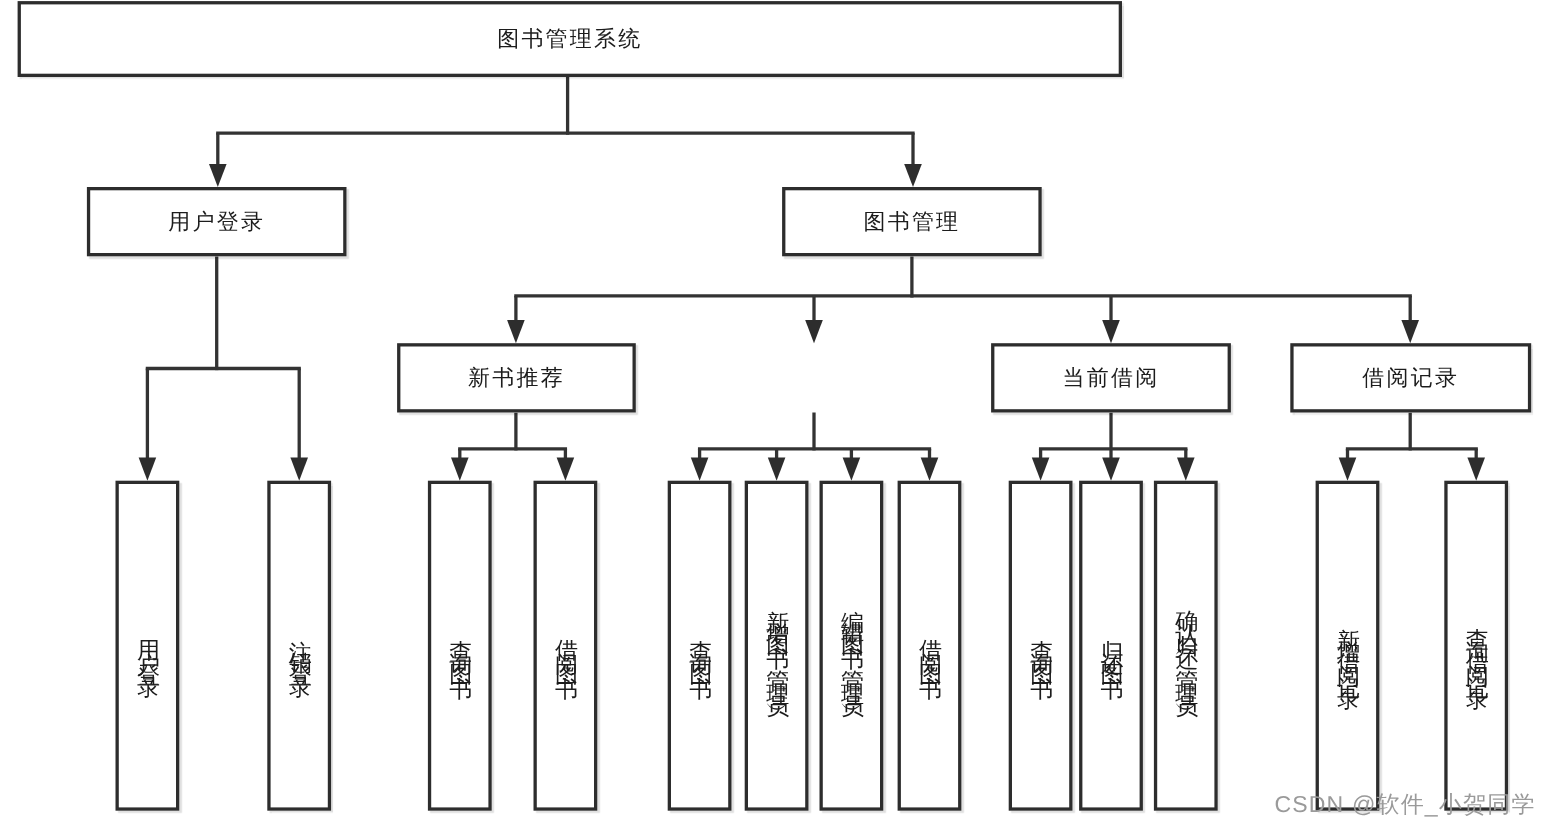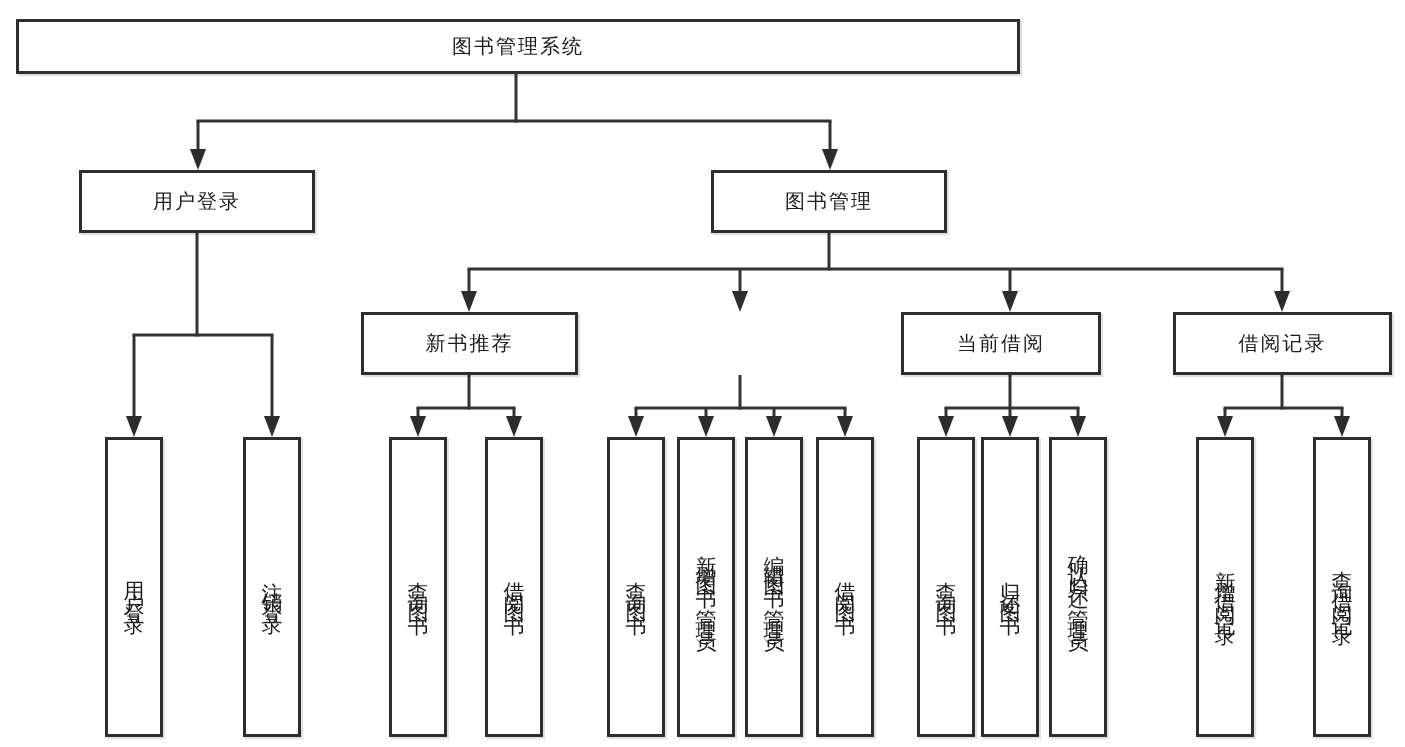--- a/index.html
+++ b/index.html
@@ -37,27 +37,27 @@
   }
   .vbox {
     writing-mode: vertical-rl;
     text-orientation: mixed;
     letter-spacing: 11px;
     font-size: 21px;
     white-space: normal;
     overflow: hidden;
   }
   
-  #n-root   { left: 16px;  top: 19px;  width: 1004px; height: 55px; }
+  #n-root   { left: 16px;  top: 1px;  width: 1004px; height: 69px; }
   #n-login  { left: 79px;  top: 170px; width: 236px;  height: 63px; }
   #n-mgmt   { left: 711px; top: 170px; width: 236px;  height: 63px; }
 
   #n-l3-0 { left: 361px;  top: 312px; width: 217px; height: 63px; }
   #n-l3-1 { left: 632px;  top: 312px; width: 217px; height: 63px; }
-  #n-l3-2 { left: 901px;  top: 312px; width: 200px; height: 63px; }
+  #n-l3-2 { left: 901px;  top: 312px; width: 218px; height: 63px; }
   #n-l3-3 { left: 1173px; top: 312px; width: 219px; height: 63px; }
 
   .leaf { top: 437px; width: 58px; height: 300px; }
   #lf-ul-0  { left: 105px;  }
   #lf-ul-1  { left: 243px;  }
   #lf-nb-0  { left: 389px;  }
   #lf-nb-1  { left: 485px;  }
   #lf-bb-0  { left: 607px;  }
   #lf-bb-1  { left: 677px;  }
   #lf-bb-2  { left: 745px;  }
@@ -168,14 +168,15 @@
   <div id="lf-bb-2" class="box vbox leaf">编辑图书（管理员）</div>
   <div id="lf-bb-3" class="box vbox leaf">借阅图书</div>
 
   <div id="lf-cb-0" class="box vbox leaf">查询图书</div>
   <div id="lf-cb-1" class="box vbox leaf">归还图书</div>
   <div id="lf-cb-2" class="box vbox leaf">确认归还（管理员）</div>
 
   <div id="lf-rec-0" class="box vbox leaf">新增借阅记录</div>
   <div id="lf-rec-1" class="box vbox leaf">查询借阅记录</div>
 
+  <div class="watermark">CSDN @软件_小贺同学</div>
 
 </div>
 
 </body></html>

